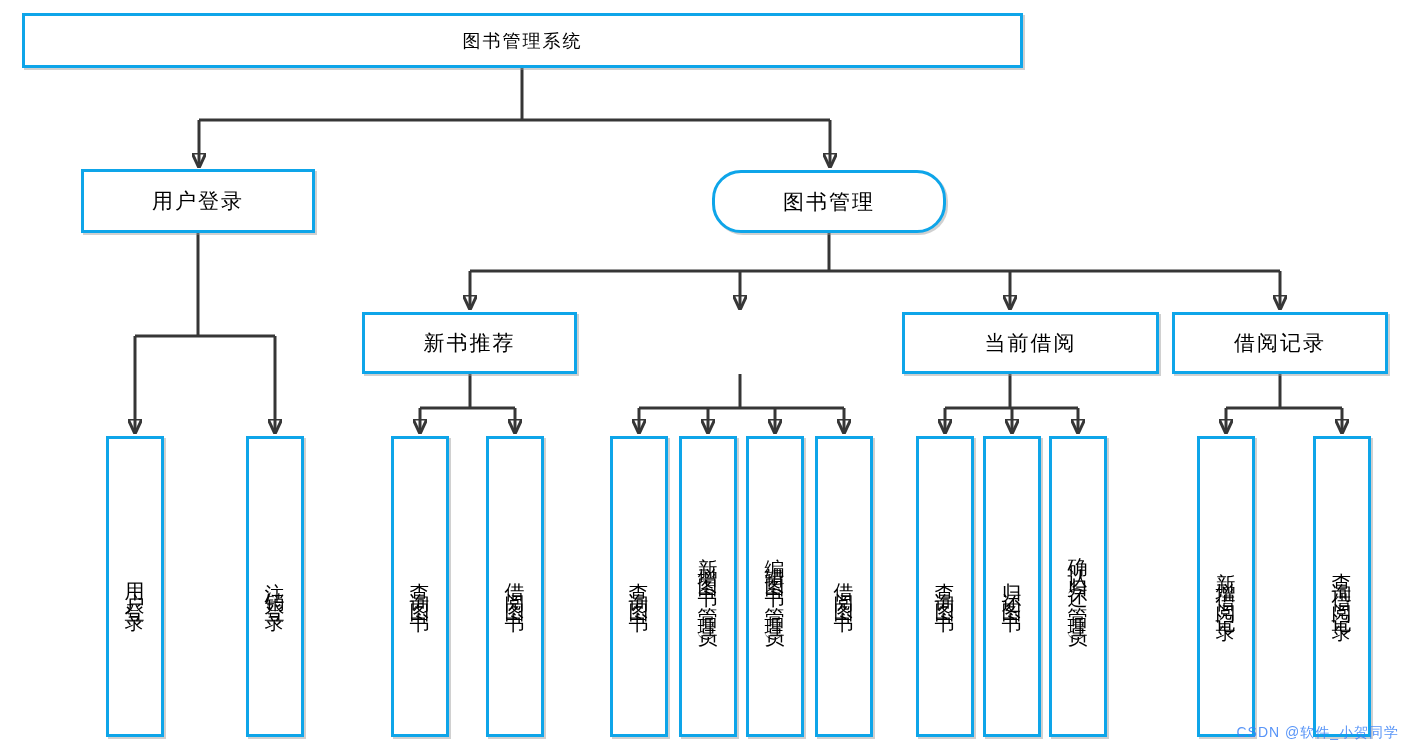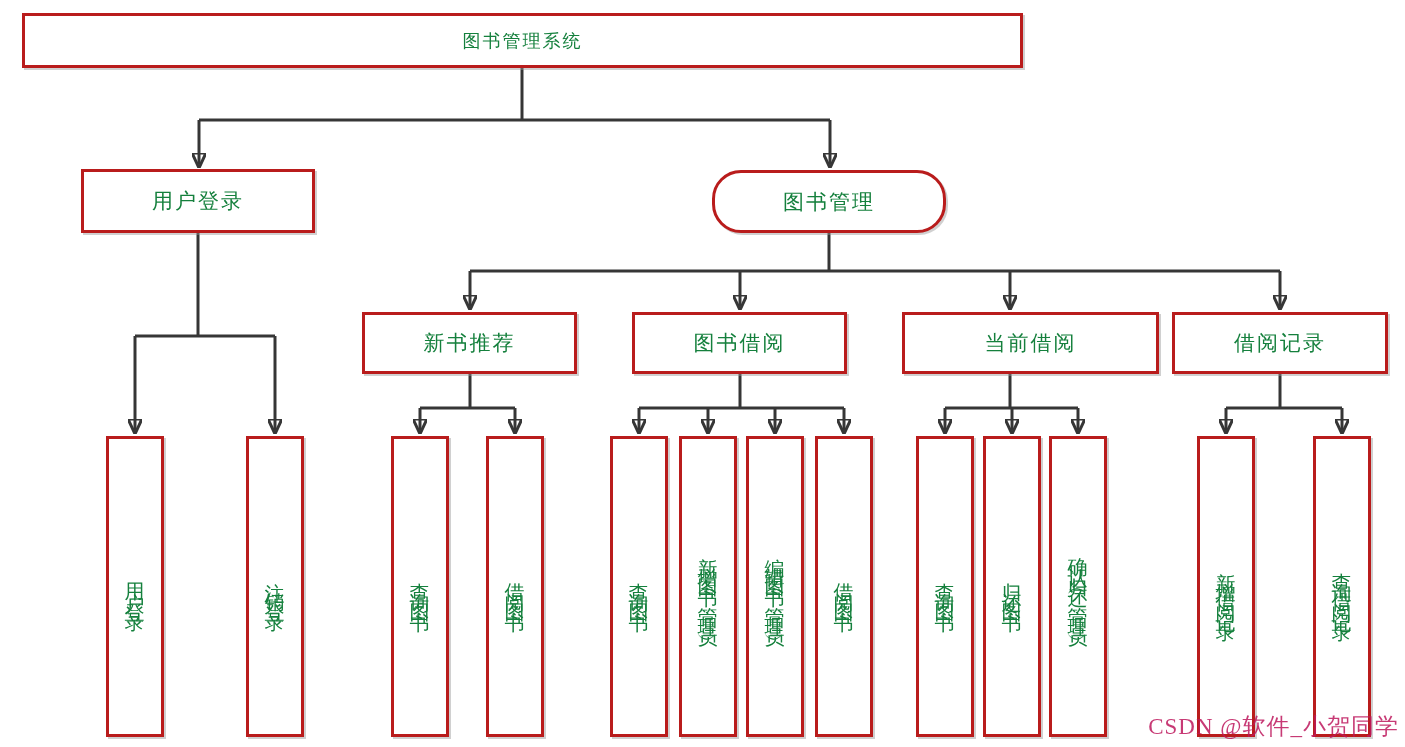--- a/index.html
+++ b/index.html
@@ -15,49 +15,48 @@
     position: absolute;
     left: 0; top: 0;
     width: 1405px; height: 747px;
     z-index: 1;
   }
   .connectors path { stroke: #363636; stroke-width: 3; fill: none; }
   .node {
     position: absolute;
     box-sizing: border-box;
     background: #ffffff;
-    border: 3px solid #b91c1c;
+    border: 3px solid #0ea5e9;
     box-shadow: 2px 2px 0 rgba(150,150,150,0.45);
     display: flex;
     align-items: center;
     justify-content: center;
-    color: #15803d;
+    color: #000000;
     z-index: 2;
   }
   .node.h span { letter-spacing: 2px; white-space: nowrap; }
   .node.root { font-size: 18px; }
   .node.lvl  { font-size: 21px; }
   .node.v    { font-size: 20px; }
   .node.v span {
     writing-mode: vertical-rl;
     text-orientation: mixed;
     letter-spacing: 10px;
     line-height: 1.1;
   }
   .watermark {
     position: absolute;
     right: 6px;
     bottom: 5px;
-    font-size: 23px;
-    color: #be185d;
+    font-size: 14px;
+    color: #3b82f6;
     opacity: 0.85;
     letter-spacing: 1px;
     z-index: 5;
     white-space: nowrap;
-    font-family: Liberation Serif, serif;
   }
 </style>
 </head>
 <body>
 
 <div class="stage">
 
   <svg class="connectors" viewBox="0 0 1405 747" xmlns="http://www.w3.org/2000/svg">
     <defs>
       <marker id="arw" markerUnits="userSpaceOnUse" markerWidth="15" markerHeight="14" viewBox="0 0 15 14" refX="11" refY="7" orient="auto">
@@ -127,23 +126,20 @@
   <div class="node h lvl" style="left:81px; top:169px; width:234px; height:64px;">
     <span>用户登录</span>
   </div>
   <div class="node h lvl" style="left:712px; top:170px; width:234px; height:63px;border-radius:29px;">
     <span>图书管理</span>
   </div>
 
   <div class="node h lvl" style="left:362px; top:312px; width:215px; height:62px;">
     <span>新书推荐</span>
   </div>
-  <div class="node h lvl" style="left:632px; top:312px; width:215px; height:62px;">
-    <span>图书借阅</span>
-  </div>
   <div class="node h lvl" style="left:902px; top:312px; width:257px; height:62px;">
     <span>当前借阅</span>
   </div>
   <div class="node h lvl" style="left:1172px; top:312px; width:216px; height:62px;">
     <span>借阅记录</span>
   </div>
 
   <div class="node v" style="left:106px; top:436px; width:58px; height:301px;">
     <span>用户登录</span>
   </div>

